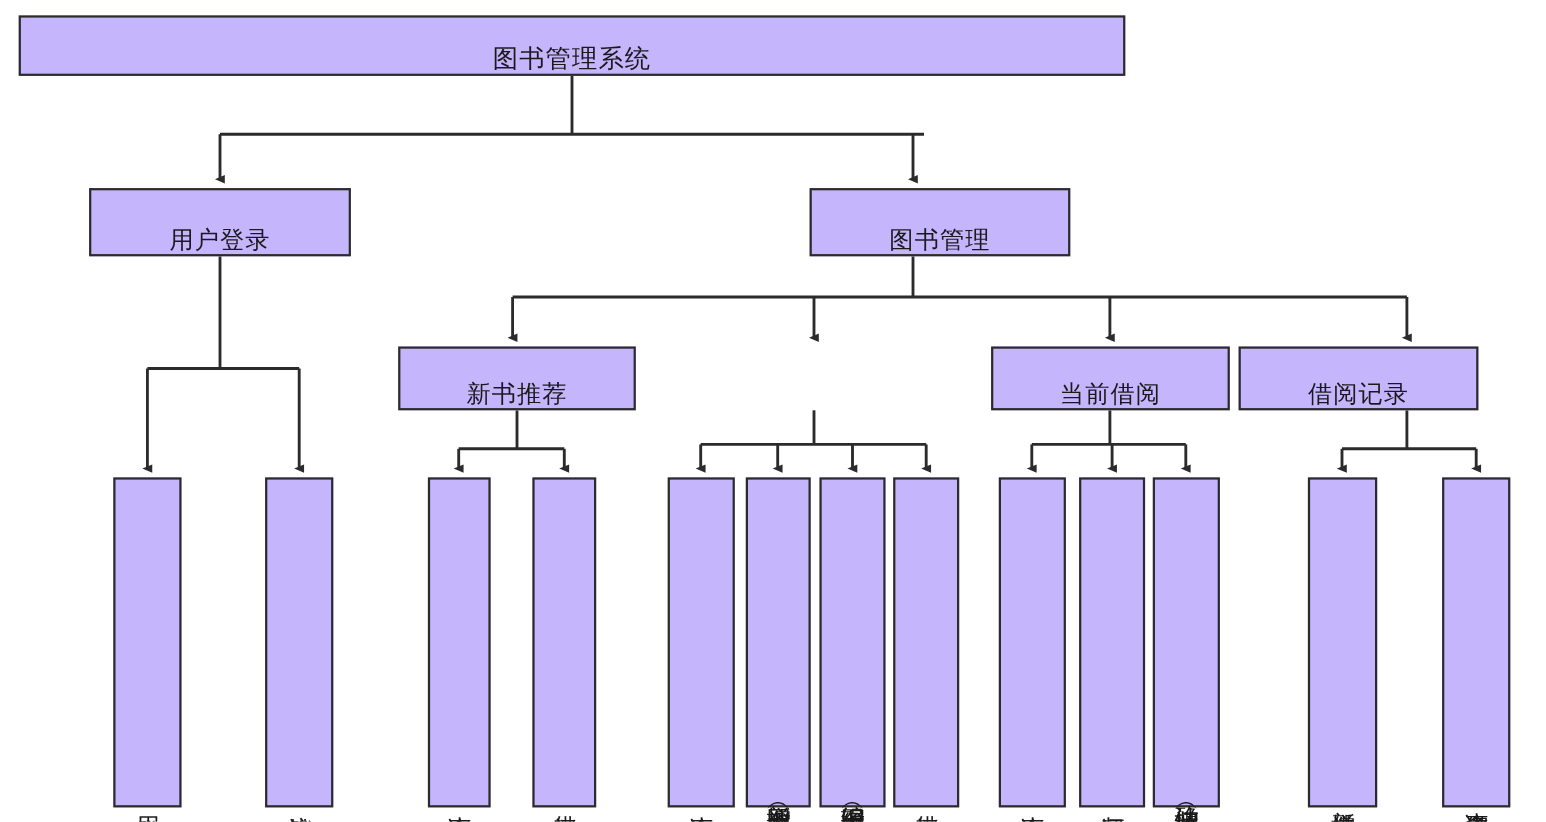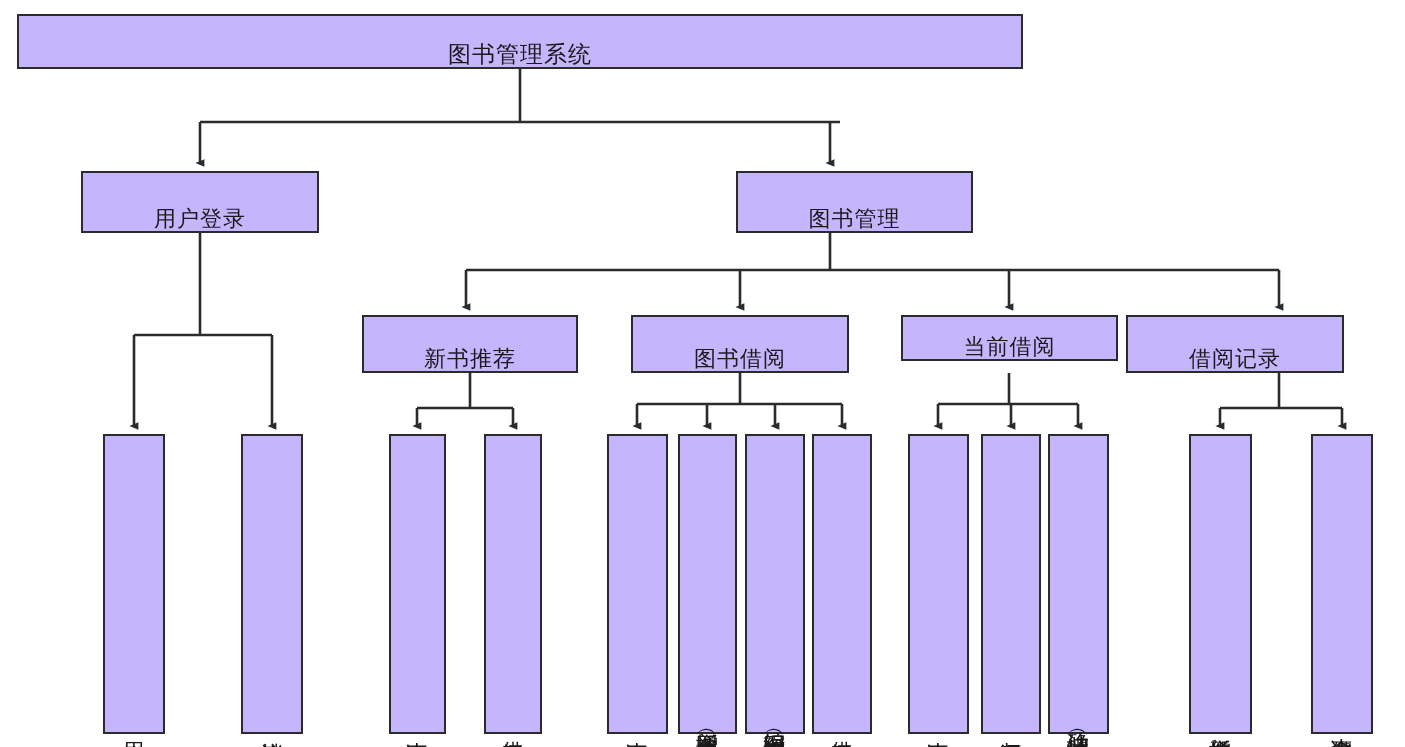--- a/index.html
+++ b/index.html
@@ -130,24 +130,21 @@
   <div class="node" style="left:81px; top:171px; width:238px; height:62px;">
     <span class="node-h">用户登录</span>
   </div>
   <div class="node" style="left:736px; top:171px; width:237px; height:62px;">
     <span class="node-h">图书管理</span>
   </div>
 
   <div class="node" style="left:362px; top:315px; width:216px; height:58px;">
     <span class="node-h">新书推荐</span>
   </div>
-  <div class="node" style="left:631px; top:315px; width:218px; height:58px;">
-    <span class="node-h">图书借阅</span>
-  </div>
-  <div class="node" style="left:901px; top:315px; width:217px; height:46px;">
+  <div class="node" style="left:901px; top:315px; width:217px; height:58px;">
     <span class="node-h">当前借阅</span>
   </div>
   <div class="node" style="left:1126px; top:315px; width:218px; height:58px;">
     <span class="node-h">借阅记录</span>
   </div>
 
   <div class="node" style="left:103px; top:434px; width:62px; height:300px;">
     <span class="node-v">用户登录</span>
   </div>
   <div class="node" style="left:241px; top:434px; width:62px; height:300px;">

